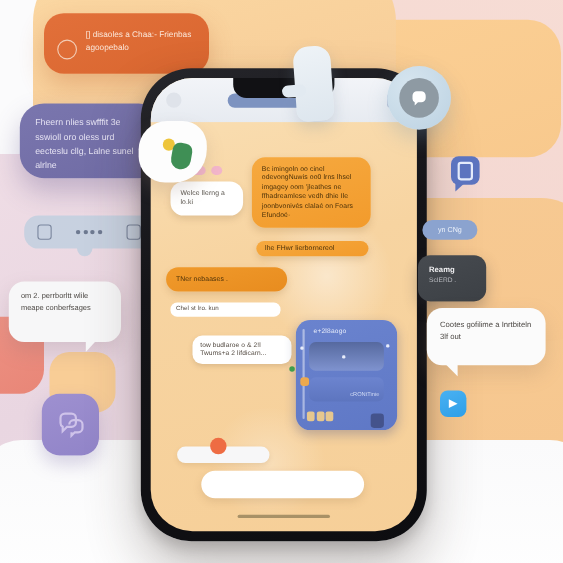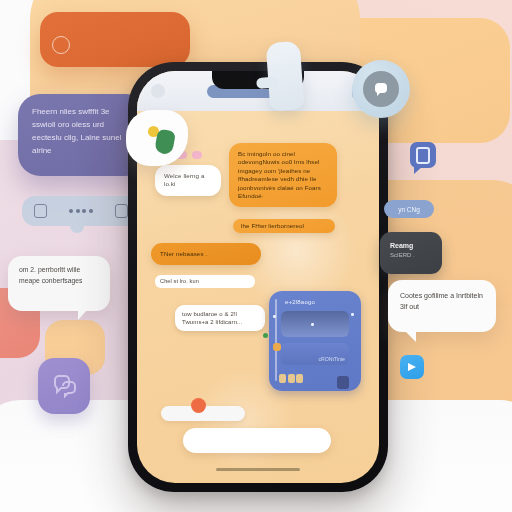--- a/index.html
+++ b/index.html
@@ -158,21 +158,21 @@
     box-shadow:0 10px 22px rgba(190,95,45,.30);
     color:#fbe6d8;font-size:7.5px;line-height:11px;
     padding:14px 16px 0 38px;box-sizing:border-box;
   }
   #bubble-orange-top .ob-icon{
     position:absolute;left:12px;top:24px;width:16px;height:16px;border-radius:50%;
     border:1.6px solid #f3cdb6;
   }
 
   #bubble-purple{
-    left:18px;top:94px;width:130px;height:82px;border-radius:22px;
+    left:18px;top:94px;width:130px;height:68px;border-radius:22px;
     background:linear-gradient(160deg,#7a76ae 0%,#6f6ba4 100%);
     box-shadow:0 12px 24px rgba(95,85,140,.32);
     color:#e4e1f2;font-size:8px;line-height:13px;
     padding:11px 14px;box-sizing:border-box;
   }
 
   #toolbar-chip{
     left:22px;top:196px;width:118px;height:30px;border-radius:13px;
     background:#c3d0e0;opacity:.88;
     display:flex;align-items:center;justify-content:space-between;
@@ -288,20 +288,21 @@
   <div class="bg bg-card-right"></div>
   <div class="bg bg-peach-top"></div>
   <div class="bg bg-pink-left"></div>
   <div class="bg bg-peach-right"></div>
   <div class="bg bg-salmon-chip"></div>
   <div class="bg bg-peach-small"></div>
   <div class="bg bg-white-bottom"></div>
 
   <div class="float" id="bubble-orange-top">
     <span class="ob-icon"></span>
+    <span>[] disaoles a Chaa:- Frienbas agoopebalo</span>
   </div>
 
   <div class="float" id="bubble-purple">
     <span>Fheern nlies swfffit 3e sswioll oro oless urd eecteslu cllg, Lalne sunel alrlne</span>
   </div>
 
   <div class="float" id="toolbar-chip">
     <span class="tc-sq"></span>
     <span class="tc-dots">
         <i></i>

